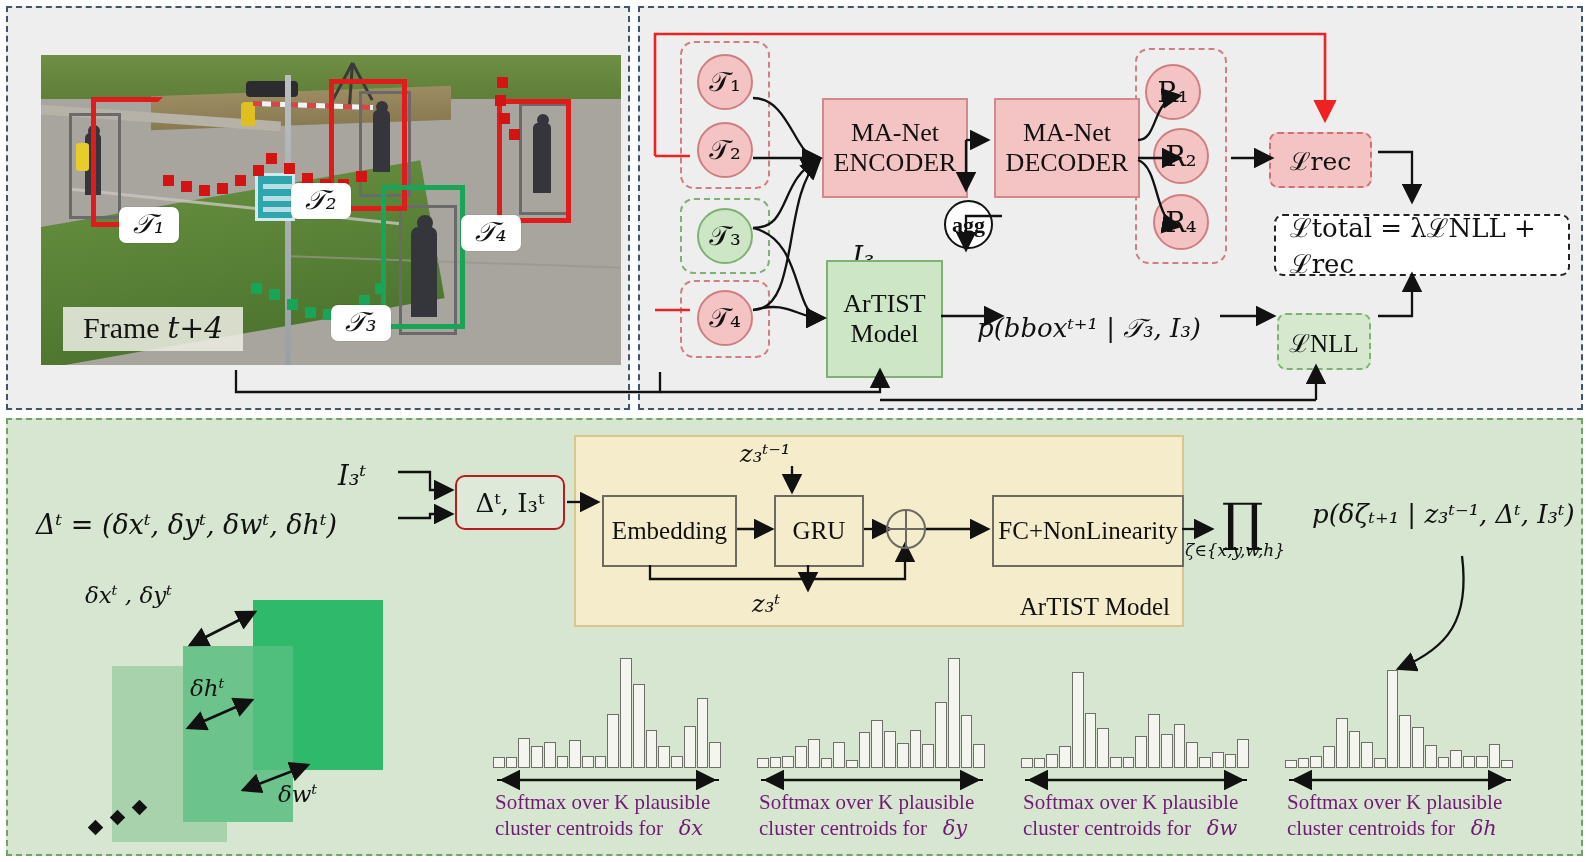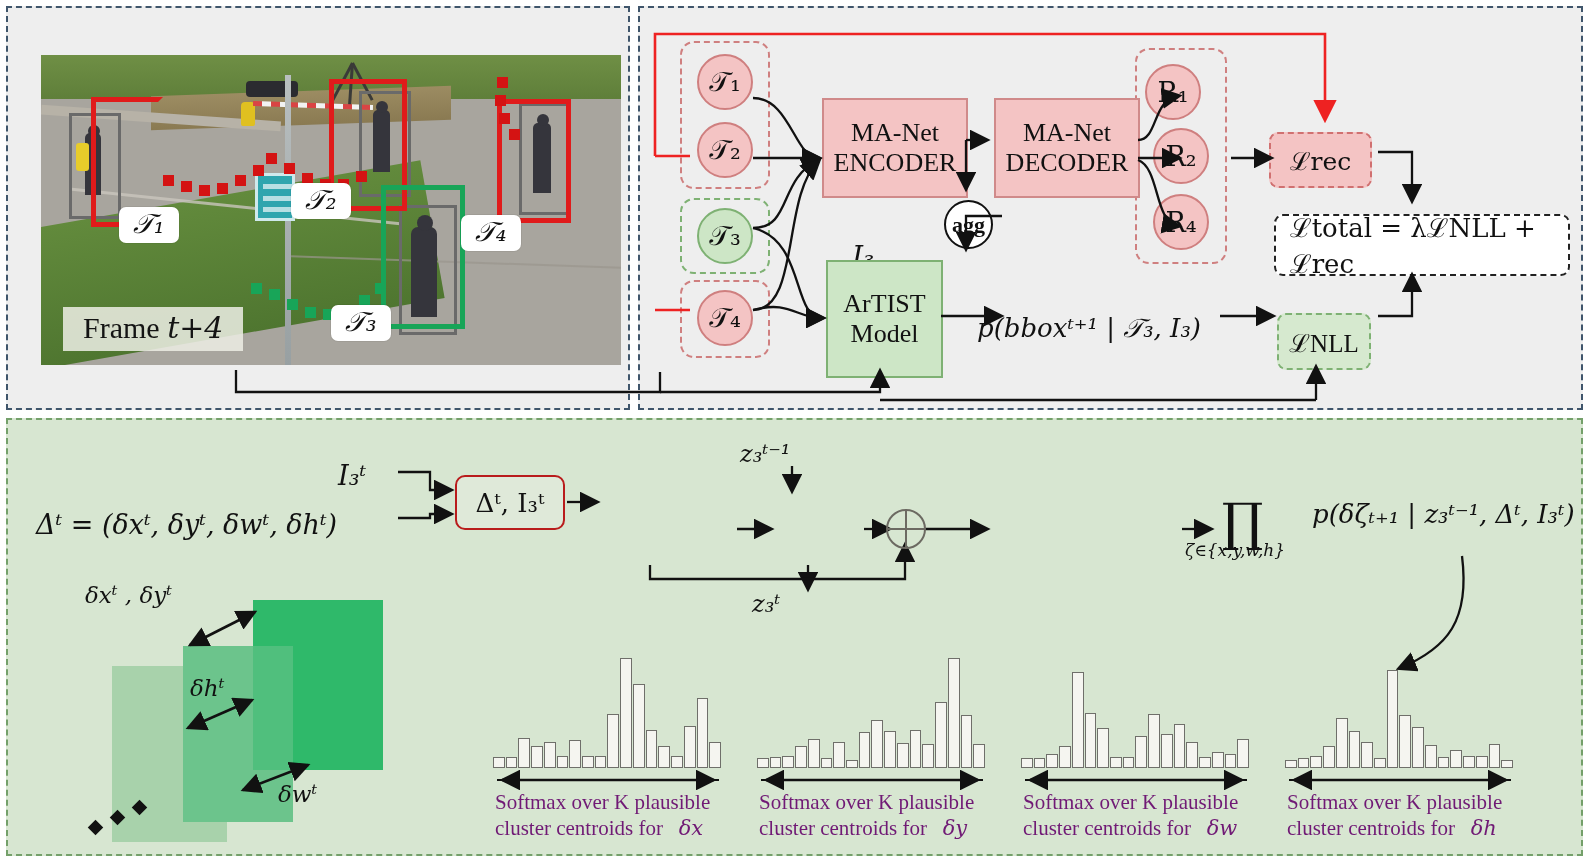--- a/index.html
+++ b/index.html
@@ -336,20 +336,26 @@
     <div class="mathlabel" style="left:337px; top:305px; font-size:26px; font-style:italic;">p(bboxᵗ⁺¹ | 𝒯₃, I₃)</div>
 
     <div class="lossbox red" style="left:629px; top:124px; width:103px; height:56px;">ℒrec</div>
     <div class="lossbox green" style="left:637px; top:305px; width:94px; height:57px;">ℒNLL</div>
     <div class="lossbox white" style="left:634px; top:206px; width:296px; height:62px;">ℒtotal = λℒNLL + ℒrec</div>
   </div>
 
   <div class="panel" id="panel-artist">
   </div>
 
+  <div id="artist-inner">
+    <div class="ibox" style="left:26px; top:58px; width:135px; height:72px;">Embedding</div>
+    <div class="ibox" style="left:198px; top:58px; width:90px; height:72px;">GRU</div>
+    <div class="ibox" style="left:416px; top:58px; width:192px; height:72px;">FC+NonLinearity</div>
+    <div class="artist-caption" style="right:12px; bottom:4px;">ArTIST Model</div>
+  </div>
 
   <div class="mathlabel" style="left:338px; top:460px; font-size:27px; font-style:italic;">I₃ᵗ</div>
   <div class="mathlabel" style="left:36px; top:502px; font-size:27px; font-style:italic;margin-top:7px;">Δᵗ = (δxᵗ, δyᵗ, δwᵗ, δhᵗ)</div>
   <div class="roundbox" style="left:455px; top:475px; width:110px; height:55px;">Δᵗ, I₃ᵗ</div>
 
   <div class="mathlabel" style="left:740px; top:440px; font-size:24px; font-style:italic;">z₃ᵗ⁻¹</div>
   <div class="mathlabel" style="left:752px; top:590px; font-size:24px; font-style:italic;">z₃ᵗ</div>
 
   <div class="mathlabel" style="left:1222px; top:492px; font-size:52px;">∏</div>
   <div class="mathlabel" style="left:1185px; top:540px; font-size:17px; font-style:italic;">ζ∈{x,y,w,h}</div>

